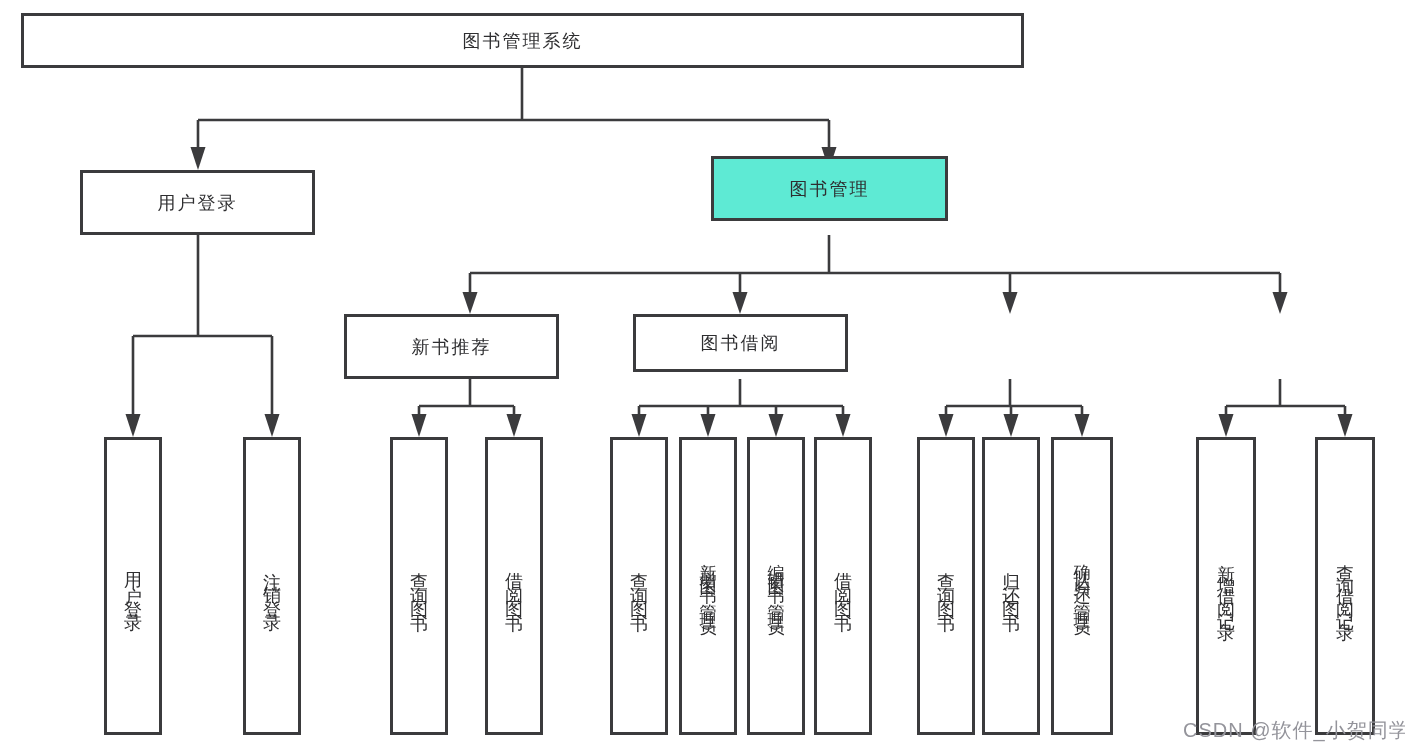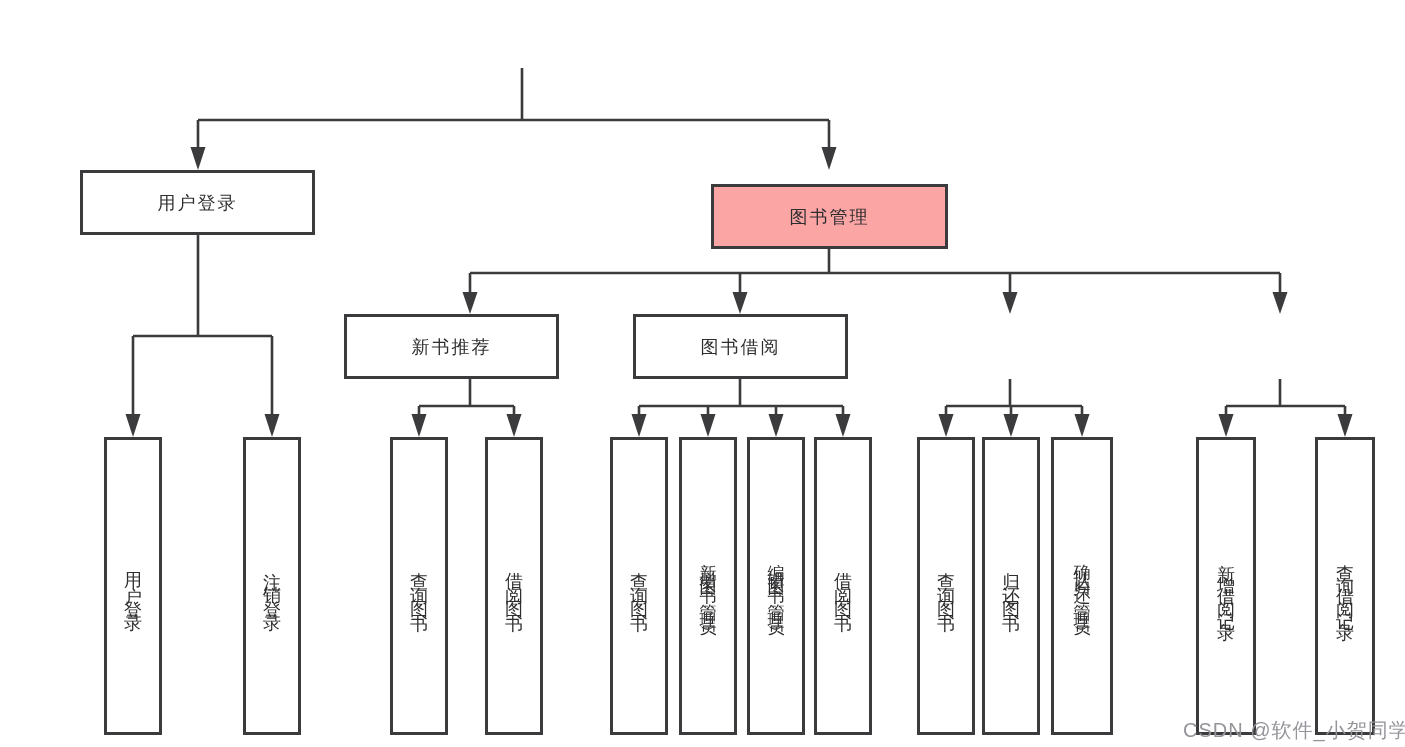--- a/index.html
+++ b/index.html
@@ -97,26 +97,27 @@
 
       <polygon points="938.5,414 953.5,414 946,437"></polygon>
       <polygon points="1003.5,414 1018.5,414 1011,437"></polygon>
       <polygon points="1074.5,414 1089.5,414 1082,437"></polygon>
 
       <polygon points="1218.5,414 1233.5,414 1226,437"></polygon>
       <polygon points="1337.5,414 1352.5,414 1345,437"></polygon>
     </g>
   </svg>
 
+  <div class="box h" style="left: 21px; top: 13px; width: 1003px; height: 55px; border-color: rgb(59, 59, 61); background: rgb(255, 255, 255); color: rgb(46, 46, 48);">图书管理系统</div>
 
   <div class="box h" style="left: 80px; top: 170px; width: 235px; height: 65px; border-color: rgb(59, 59, 61); background: rgb(255, 255, 255); color: rgb(46, 46, 48);">用户登录</div>
-  <div class="box h" style="left: 711px; top: 184px; width: 237px; height: 65px; border-color: rgb(59, 59, 61); background: #fca5a5; color: rgb(46, 46, 48);">图书管理</div>
+  <div class="box h" style="left: 711px; top: 156px; width: 237px; height: 65px; border-color: rgb(59, 59, 61); background: #5eead4; color: rgb(46, 46, 48);">图书管理</div>
 
   <div class="box h" style="left: 344px; top: 314px; width: 215px; height: 65px; border-color: rgb(59, 59, 61); background: rgb(255, 255, 255); color: rgb(46, 46, 48);">新书推荐</div>
-  <div class="box h" style="left: 633px; top: 314px; width: 215px; height: 65px; border-color: rgb(59, 59, 61); background: rgb(255, 255, 255); color: rgb(46, 46, 48);">图书借阅</div>
+  <div class="box h" style="left: 633px; top: 314px; width: 215px; height: 58px; border-color: rgb(59, 59, 61); background: rgb(255, 255, 255); color: rgb(46, 46, 48);">图书借阅</div>
 
   <div class="box v" style="left: 104px; top: 437px; width: 58px; height: 298px; border-color: rgb(59, 59, 61); background: rgb(255, 255, 255); color: rgb(46, 46, 48);">用户登录</div>
   <div class="box v" style="left: 243px; top: 437px; width: 58px; height: 298px; border-color: rgb(59, 59, 61); background: rgb(255, 255, 255); color: rgb(46, 46, 48);">注销登录</div>
 
   <div class="box v" style="left: 390px; top: 437px; width: 58px; height: 298px; border-color: rgb(59, 59, 61); background: rgb(255, 255, 255); color: rgb(46, 46, 48);">查询图书</div>
   <div class="box v" style="left: 485px; top: 437px; width: 58px; height: 298px; border-color: rgb(59, 59, 61); background: rgb(255, 255, 255); color: rgb(46, 46, 48);">借阅图书</div>
 
   <div class="box v" style="left: 610px; top: 437px; width: 58px; height: 298px; border-color: rgb(59, 59, 61); background: rgb(255, 255, 255); color: rgb(46, 46, 48);">查询图书</div>
   <div class="box v v-long" style="left: 679px; top: 437px; width: 58px; height: 298px; border-color: rgb(59, 59, 61); background: rgb(255, 255, 255); color: rgb(46, 46, 48);">新增图书（管理员）</div>
   <div class="box v v-long" style="left: 747px; top: 437px; width: 58px; height: 298px; border-color: rgb(59, 59, 61); background: rgb(255, 255, 255); color: rgb(46, 46, 48);">编辑图书（管理员）</div>

